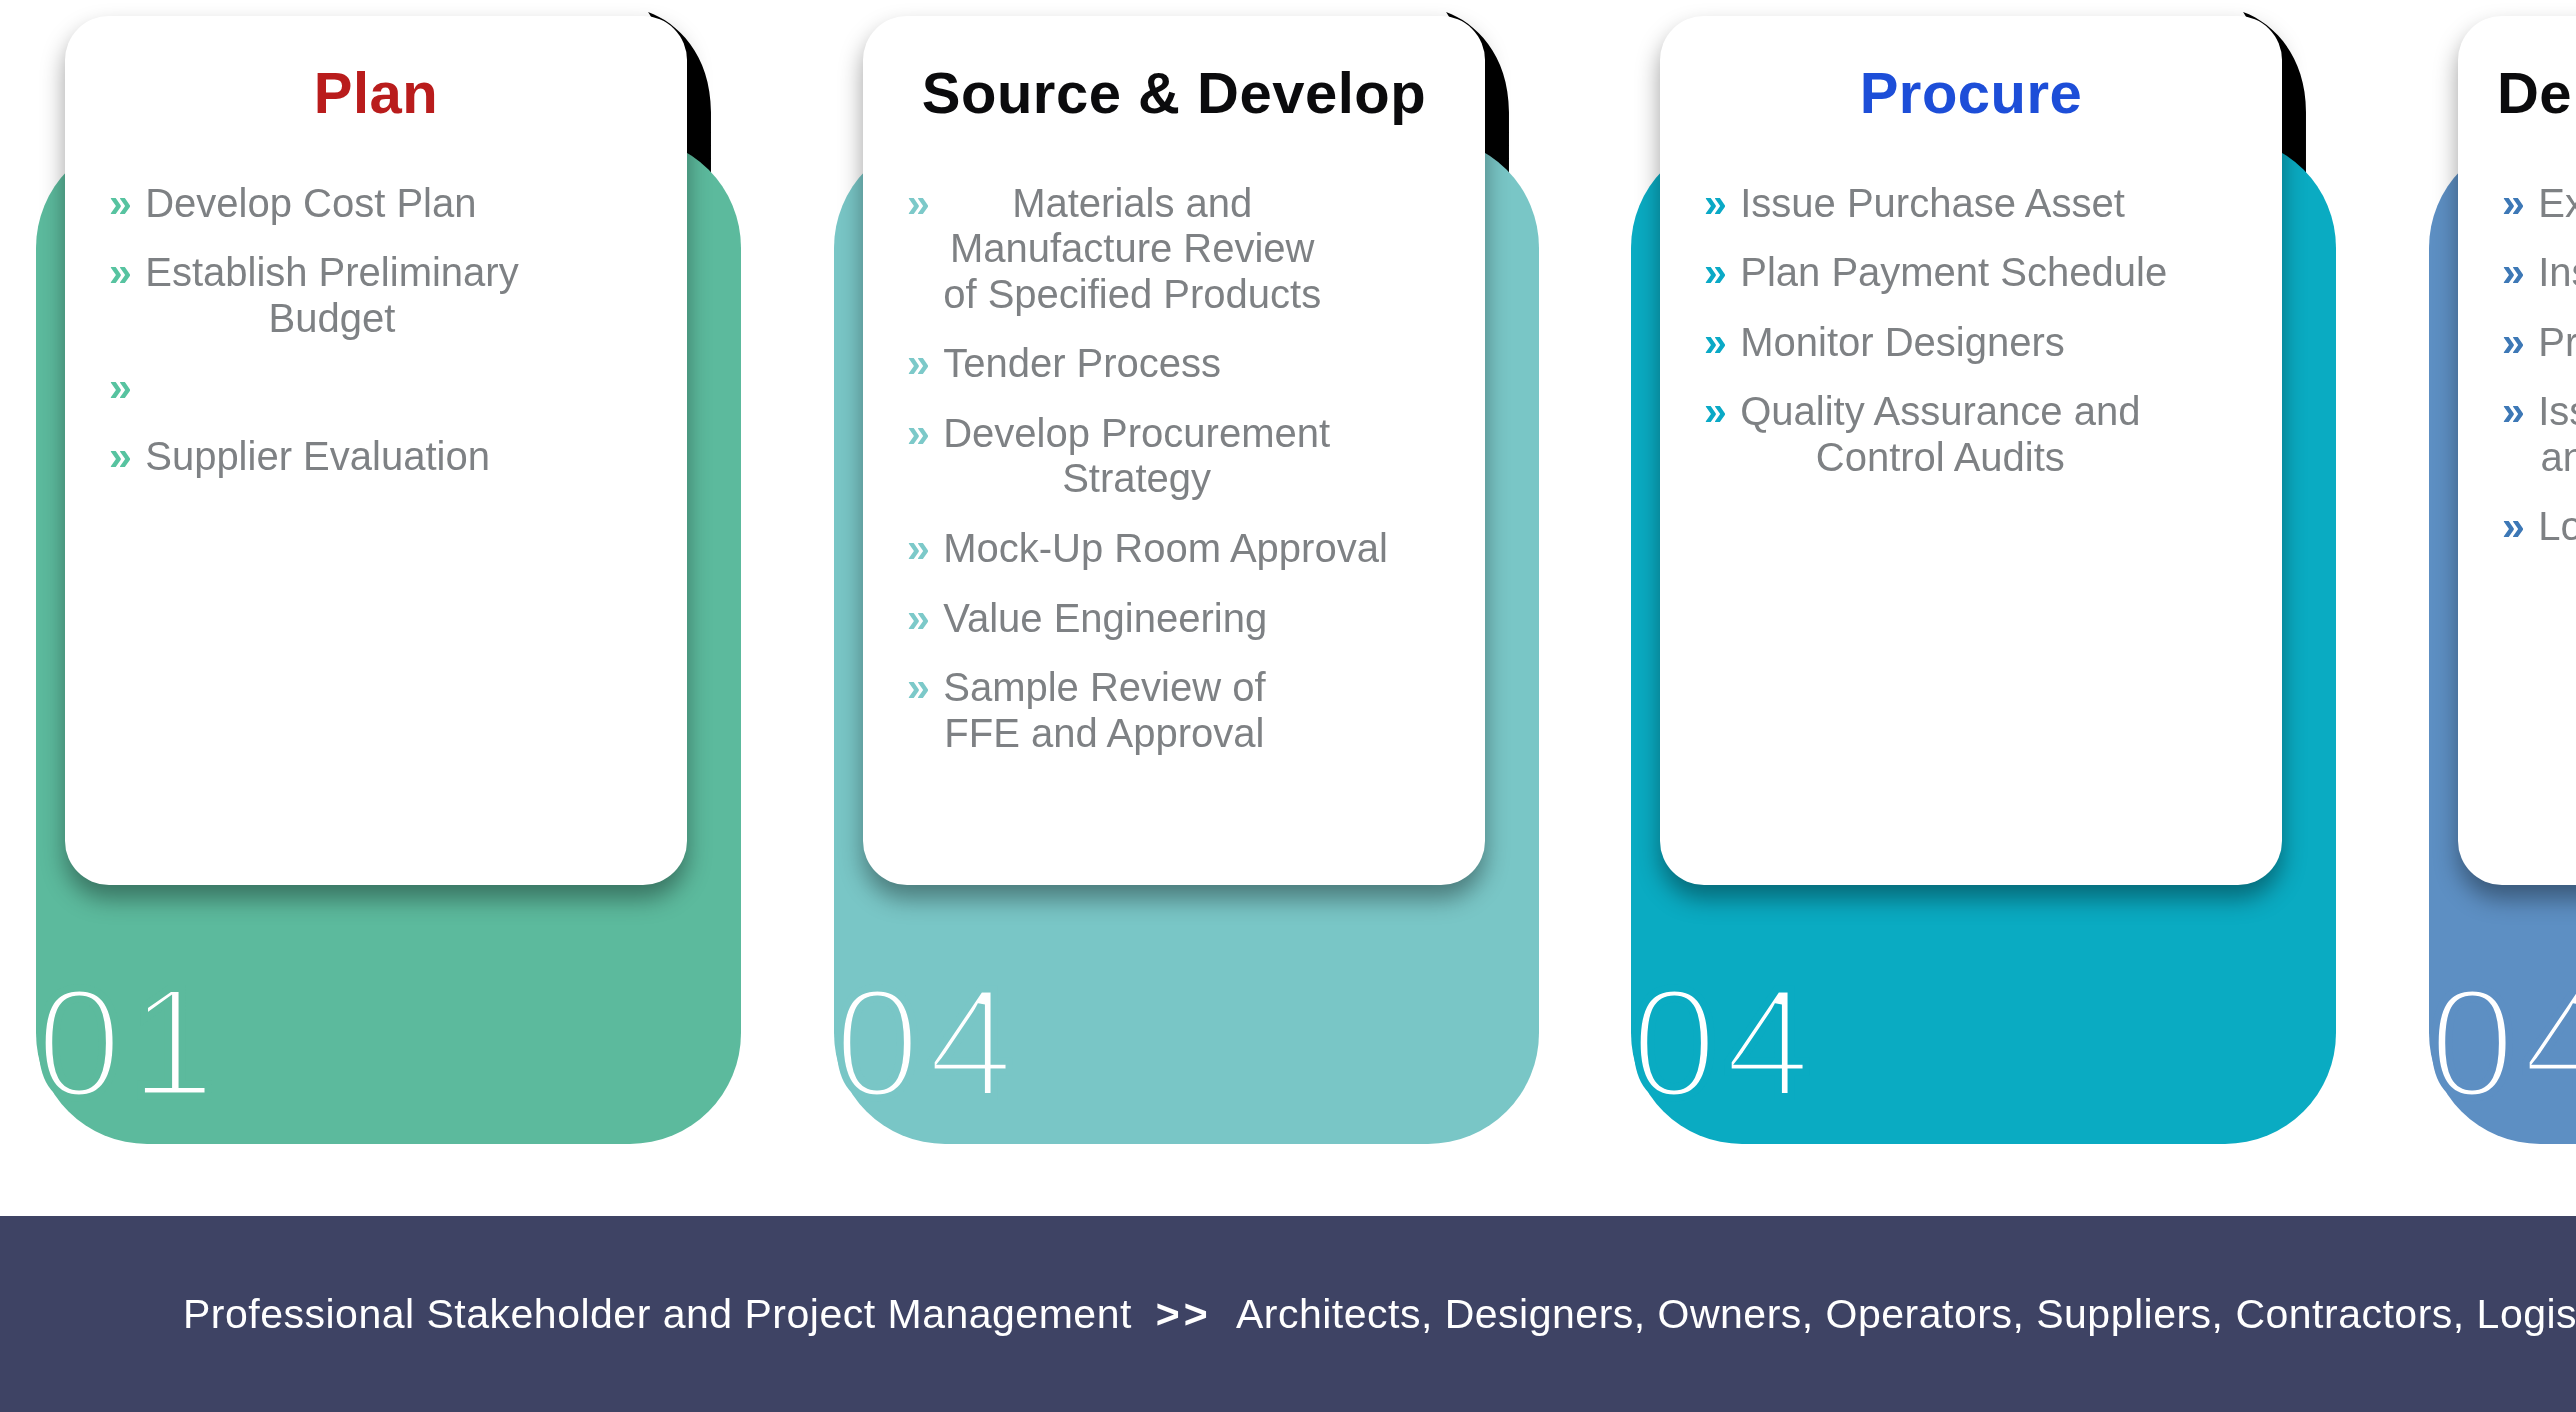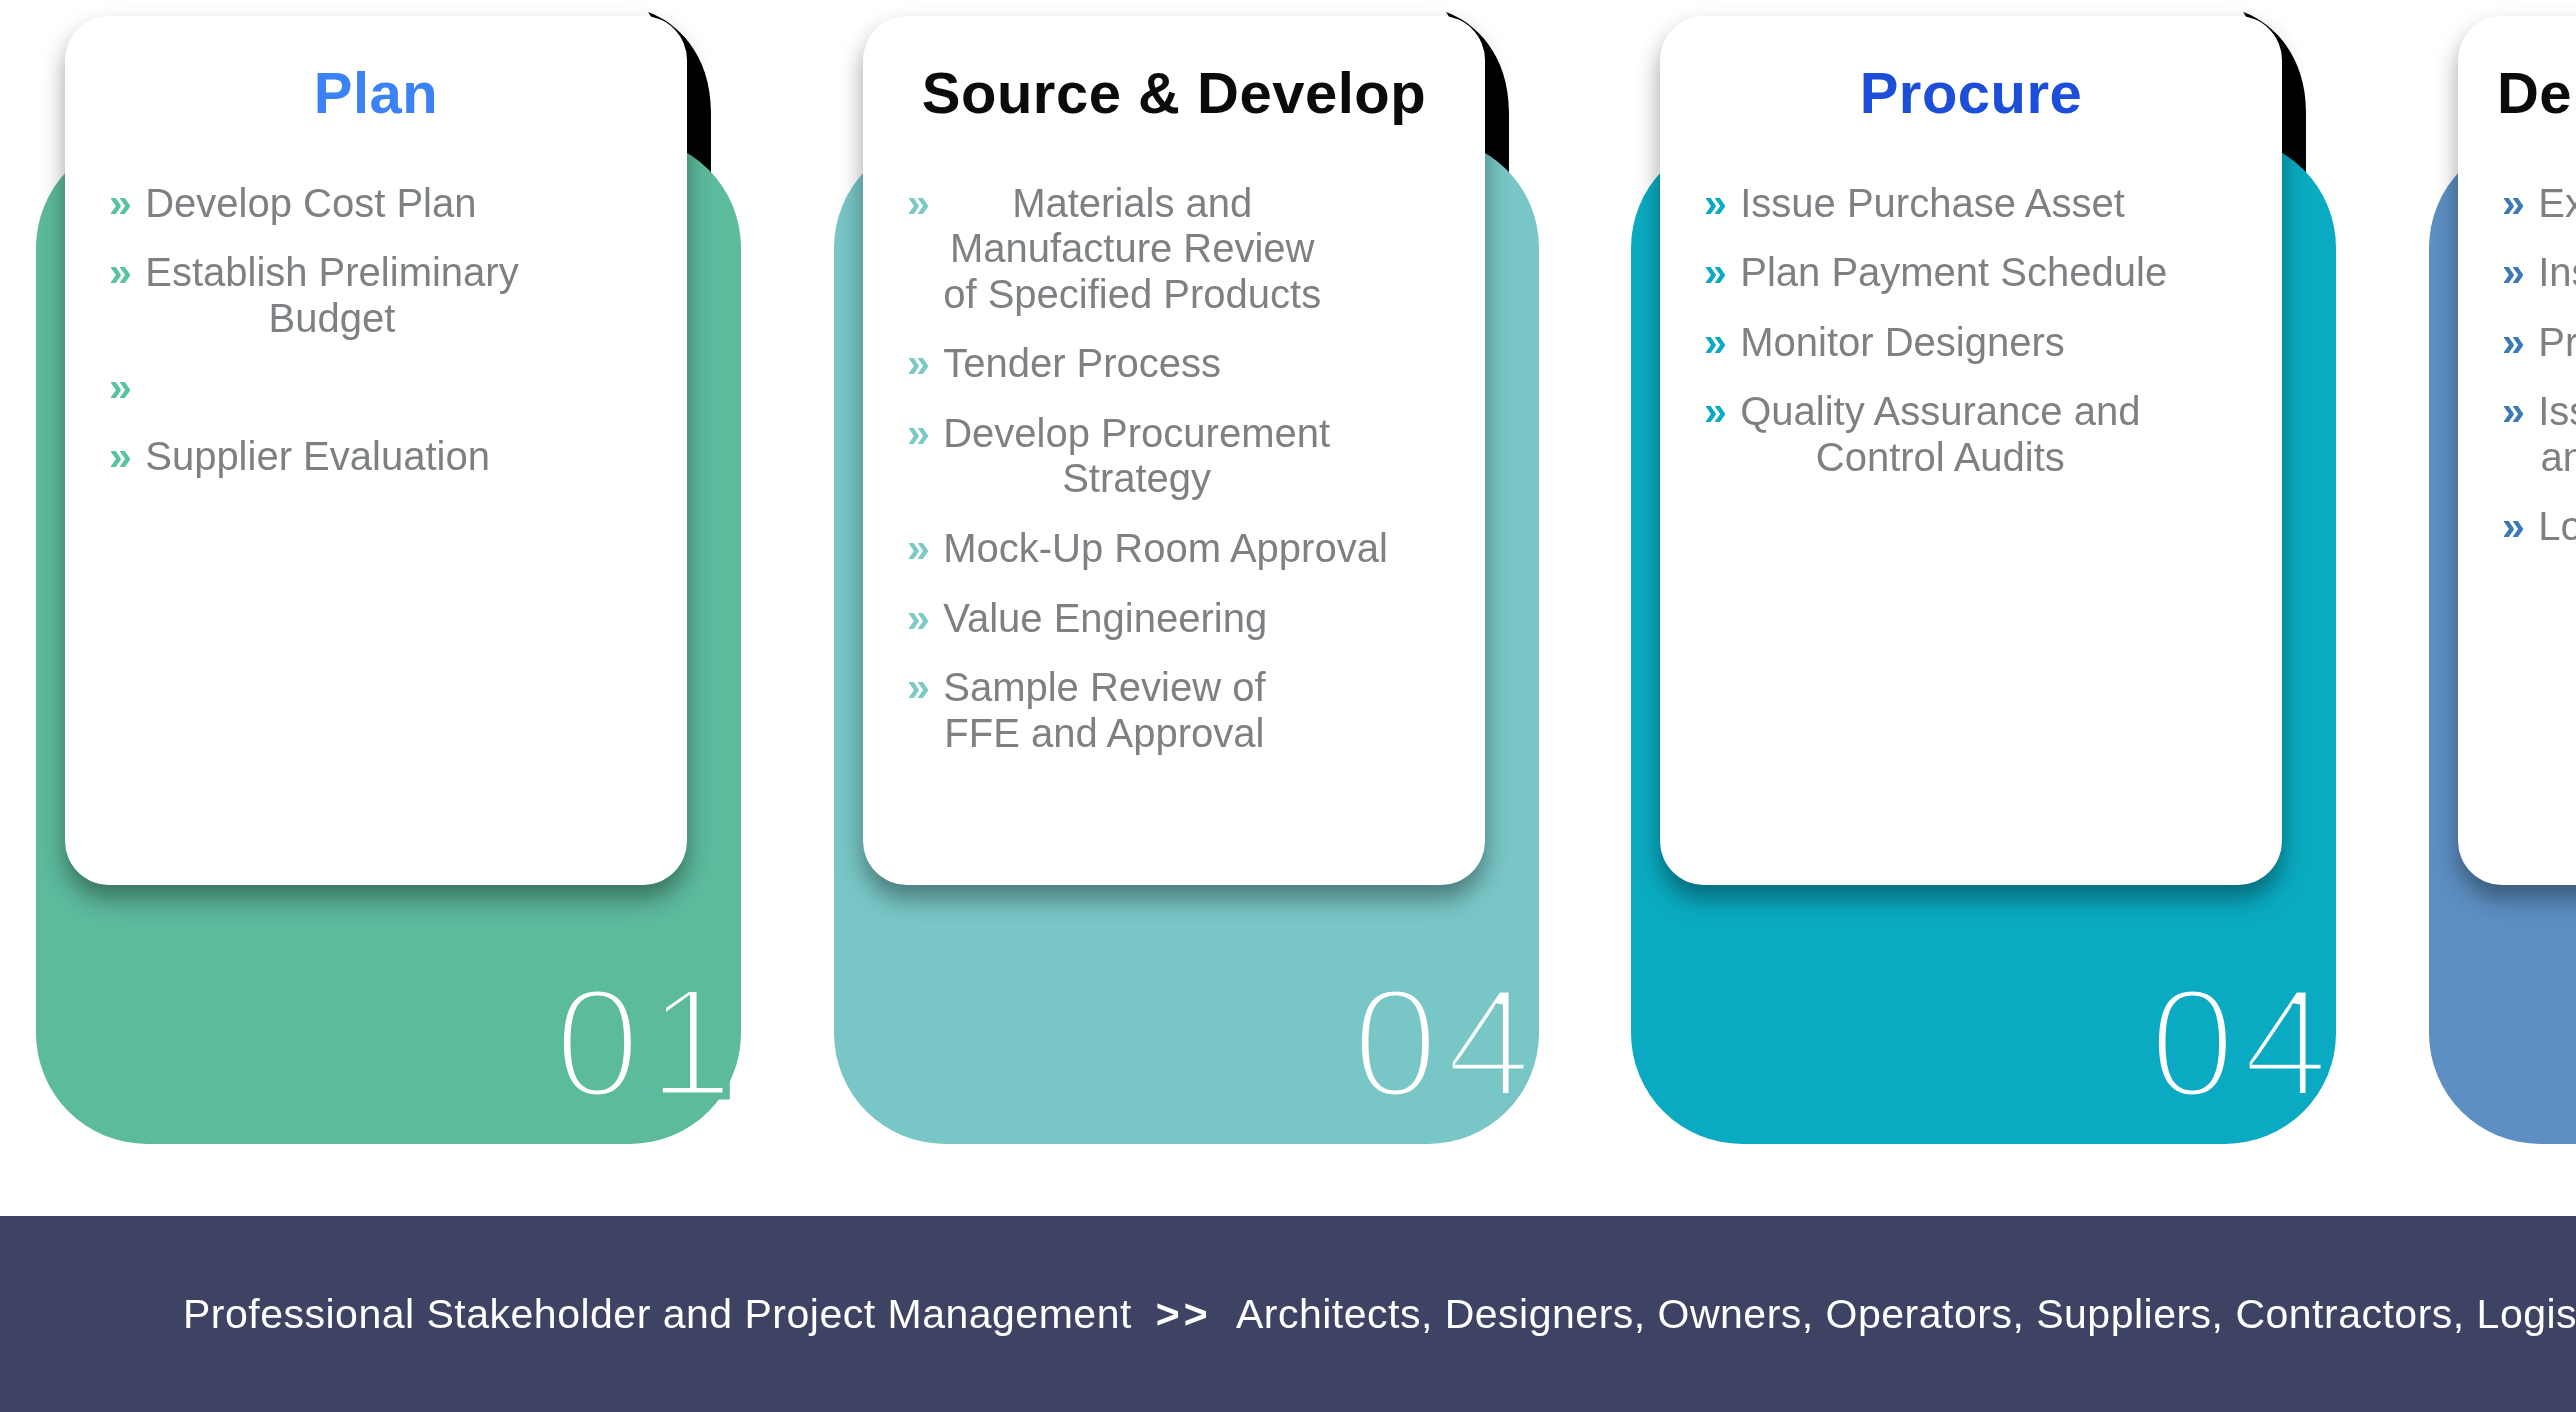--- a/index.html
+++ b/index.html
@@ -16,21 +16,21 @@
   .curl{position:absolute;left:609px;top:11.3px;width:67px;height:289px;z-index:1;}
 
   .title{margin:0;padding-top:43px;text-align:center;
          font-size:58px;font-weight:700;letter-spacing:0.5px;}
   .tasks{list-style:none;margin:55px 0 0 0;padding:0 18.5px 0 44px;}
   .tasks li{display:flex;align-items:flex-start;gap:13.4px;margin-bottom:24px;
             font-size:40px;line-height:1.14;}
   .chev{color:var(--bullet);font-weight:700;font-size:41px;line-height:1.08;flex:0 0 auto;}
   .txt{white-space:pre-line;text-align:center;}
 
-  .num{position:absolute;left:0;right:0;bottom:24px;text-align:right;
+  .num{position:absolute;left:0;right:0;bottom:24px;text-align:left;
        color:#ffffff;font-size:155px;line-height:1;font-weight:100;letter-spacing:7.2px;
        -webkit-text-stroke:7.2px var(--fill);}
 
   
   .banner{position:absolute;left:0;top:1216px;width:3936px;height:196px;}
   .ribbon{position:absolute;inset:0;background:var(--banner);
           clip-path:polygon(0 0,3663px 0,3704px 50%,3663px 100%,0 100%);}
   .banner-text{position:absolute;left:183px;top:0;height:100%;
                display:flex;align-items:center;gap:24px;
                font-size:41px;letter-spacing:0.5px;white-space:nowrap;}
@@ -42,21 +42,21 @@
 <div class="page" style="background: rgb(255, 255, 255);">
 
   <section class="stage" style="left: 36px; --fill: #5CBA9D; --bullet: #57C3A0;">
     <svg class="curl" viewBox="0 0 130 560" preserveAspectRatio="none">
       <path class="curl-path" d="M6,2 C62,22 128,84 128,196 L128,560 L76,560 L76,286 C76,146 34,44 6,2 Z" fill="#000000"></path>
     </svg>
     <div class="panel">
       <div class="num">01</div>
     </div>
     <div class="sheet">
-      <h2 class="title" style="color: #3b82f6;">Plan</h2>
+      <h2 class="title" style="color: #b91c1c;">Plan</h2>
       <ul class="tasks">
           <li style="color: rgb(126, 129, 132);">
             <span class="chev">»</span>
             <span class="txt">Develop Cost Plan</span>
           </li>
           <li style="color: rgb(126, 129, 132);">
             <span class="chev">»</span>
             <span class="txt">Establish Preliminary
 Budget</span>
           </li>

